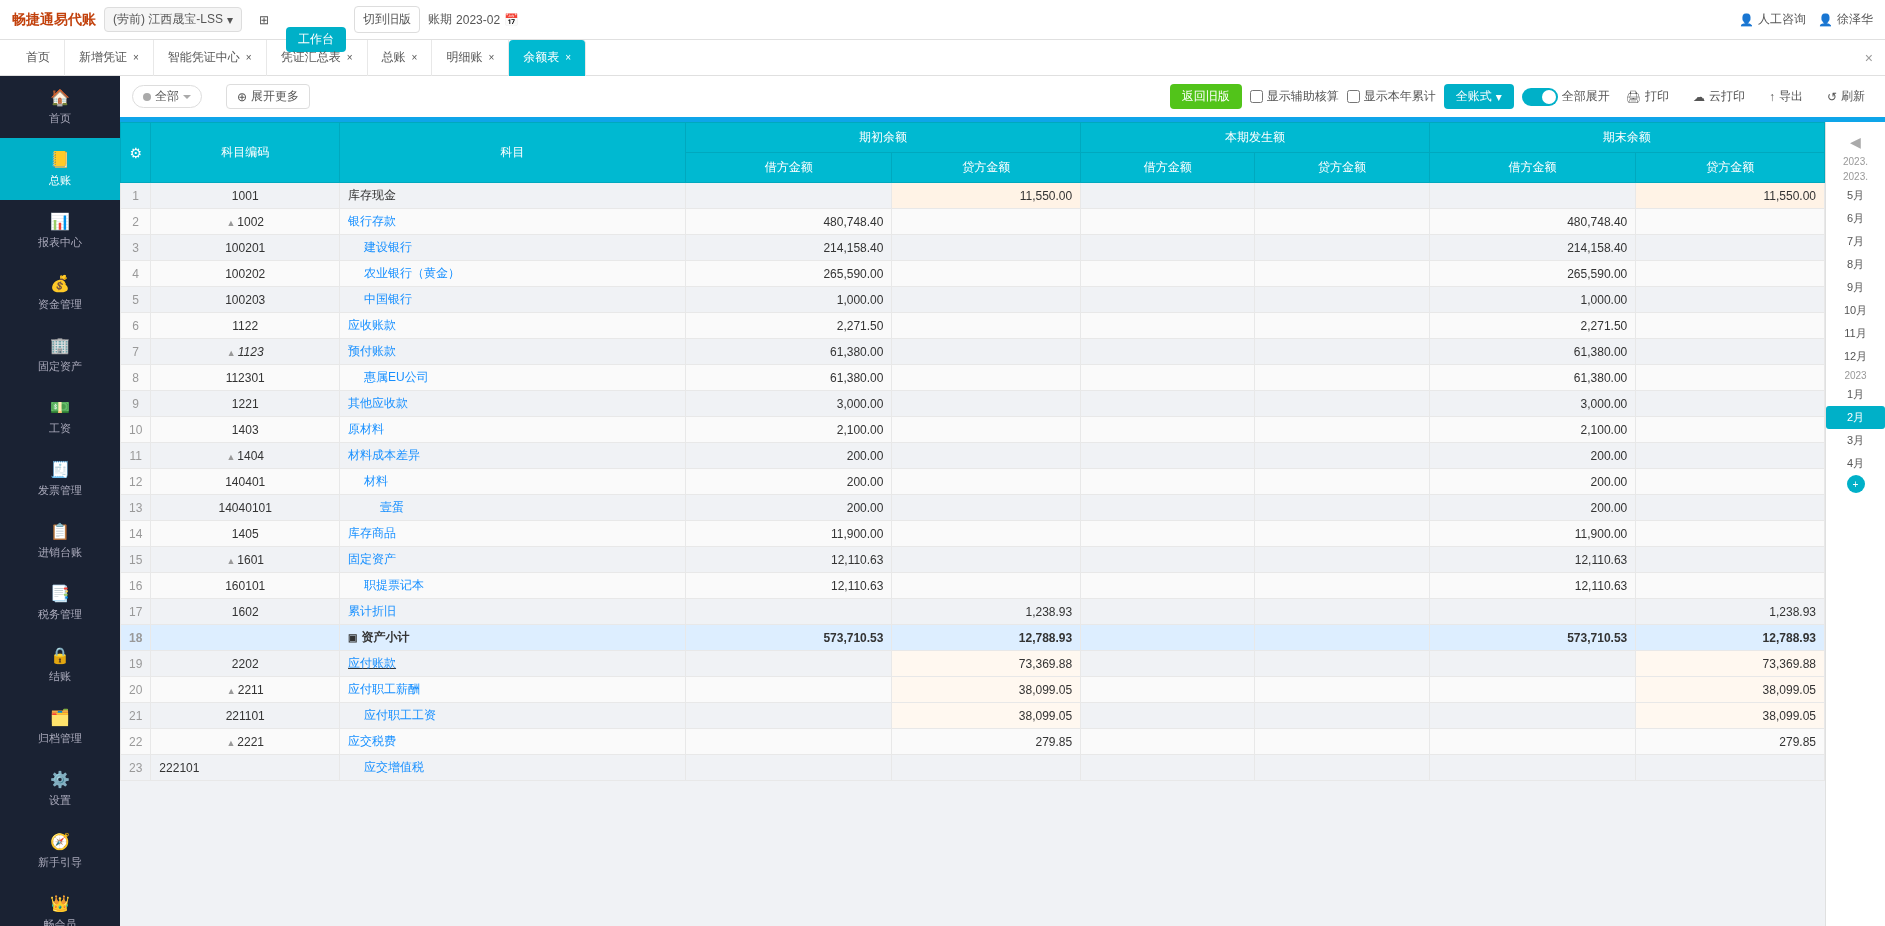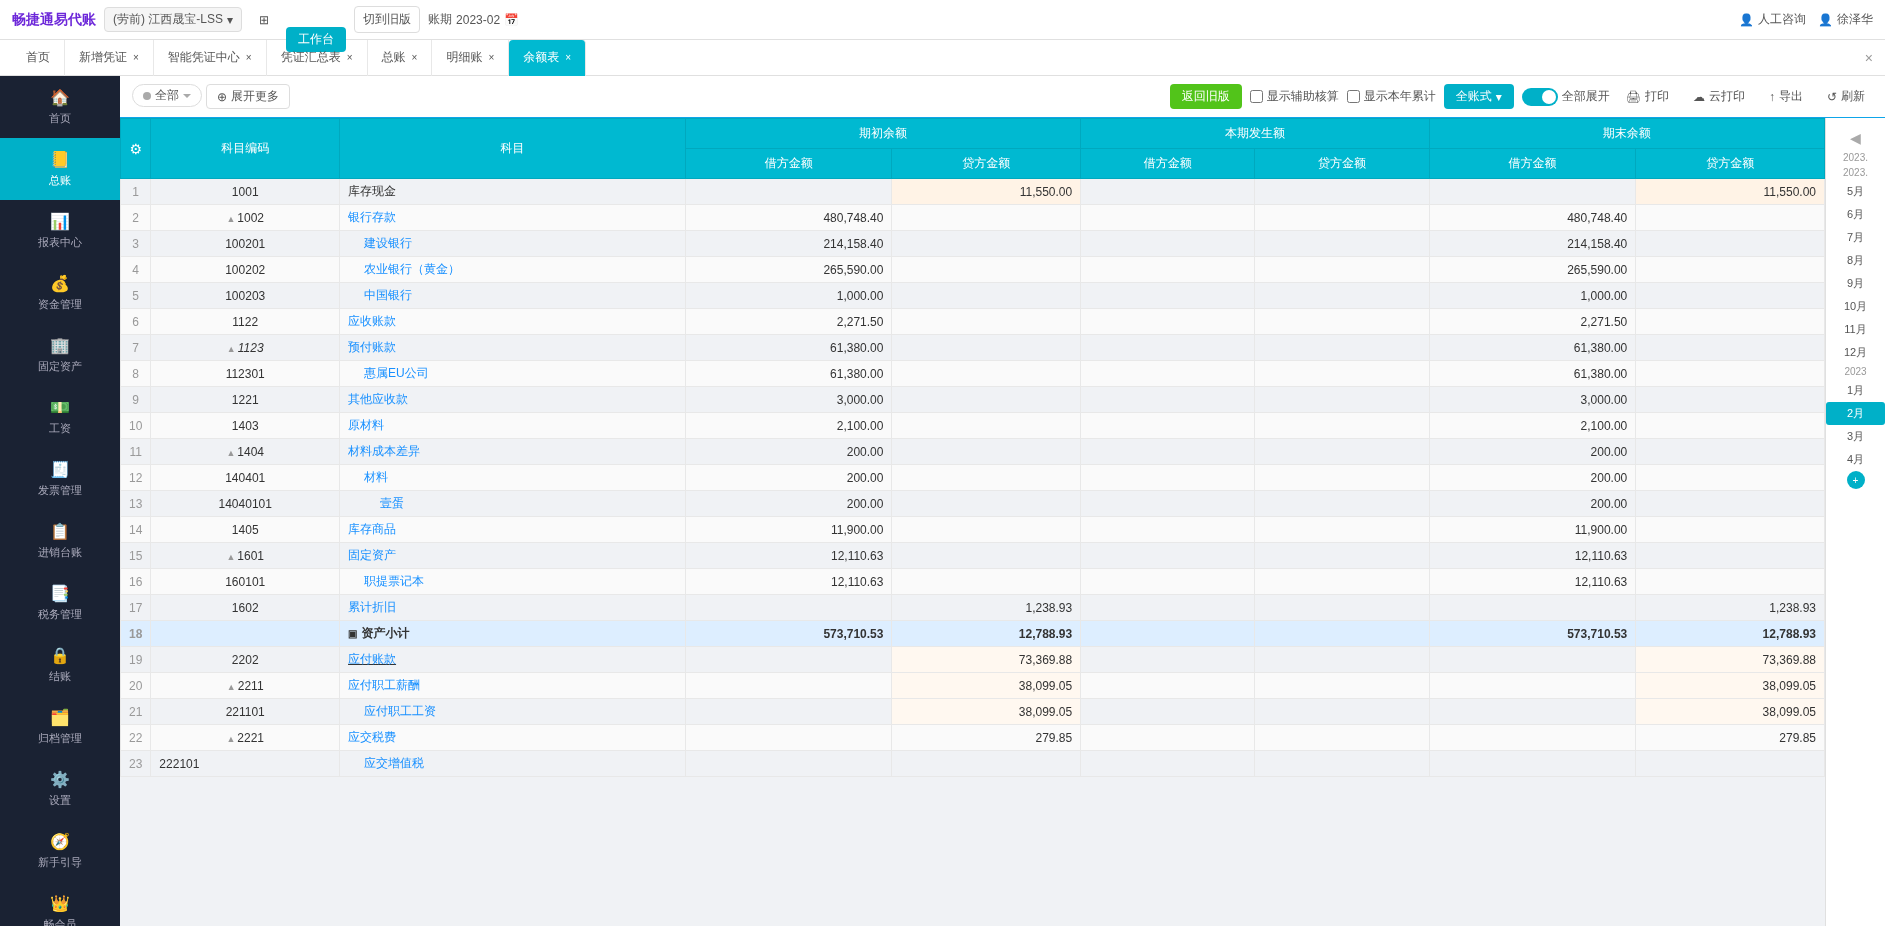--- a/index.html
+++ b/index.html
@@ -1,20 +1,20 @@
 <!DOCTYPE html>
 <html><head>
   <meta charset="utf-8">
   <style>
     * { box-sizing: border-box; margin: 0; padding: 0; }
     body { font-family: 'Microsoft YaHei', Arial, sans-serif; font-size: 12px; background: #f0f2f5; color: #333; overflow: hidden; }
 
     
     .top-bar { height: 40px; background: #fff; display: flex; align-items: center; padding: 0 12px; gap: 8px; border-bottom: 1px solid #e0e0e0; }
-    .app-logo { color: #6d28d9; font-weight: bold; font-size: 14px; white-space: nowrap; }
+    .app-logo { color: #c2410c; font-weight: bold; font-size: 14px; white-space: nowrap; }
     .company-selector { display: flex; align-items: center; gap: 4px; background: #f5f5f5; border: 1px solid #ddd; border-radius: 4px; padding: 3px 8px; cursor: pointer; font-size: 12px; color: #555; }
     .icon-btn { display: flex; align-items: center; justify-content: center; width: 28px; height: 28px; border-radius: 4px; cursor: pointer; color: #555; }
     .workbench-btn { background: #00b0c8; color: #fff; border: none; border-radius: 4px; padding: 4px 12px; cursor: pointer; font-size: 12px; margin-top: 40px; }
     .switch-btn { background: #fff; border: 1px solid #ddd; border-radius: 4px; padding: 4px 8px; cursor: pointer; font-size: 12px; color: #555; }
     .period-label { font-size: 12px; color: #555; display: flex; align-items: center; gap: 4px; }
     .top-right { margin-left: auto; display: flex; align-items: center; gap: 12px; color: #555; font-size: 12px; }
     .user-info { display: flex; align-items: center; gap: 4px; }
 
     
     .tab-bar { height: 36px; background: #fff; display: flex; align-items: center; padding: 0 12px; border-bottom: 1px solid #e0e0e0; gap: 0; }
@@ -30,21 +30,21 @@
     .sidebar { width: 120px; background: #1a2233; color: #fff; display: flex; flex-direction: column; flex-shrink: 0; }
     .sidebar-item { display: flex; flex-direction: column; align-items: center; justify-content: center; padding: 12px 0; cursor: pointer; font-size: 11px; color: #aab; gap: 4px; }
     .sidebar-item.active { background: #00b0c8; color: #fff; }
     .sidebar-item .s-icon { font-size: 16px; }
     .sidebar-bottom { margin-top: auto; }
 
     
     .content-area { flex: 1; display: flex; flex-direction: column; background: #f0f2f5; overflow: hidden; }
 
     
-    .toolbar { background: #fff; padding: 8px 12px; display: flex; align-items: flex-start; gap: 4px; border-bottom: 1px solid #0ea5e9; }
+    .toolbar { background: #fff; padding: 8px 12px; display: flex; align-items: center; gap: 24px; border-bottom: 5px solid #0ea5e9; }
     .all-filter { display: flex; align-items: center; gap: 4px; border: 1px solid #ddd; border-radius: 16px; padding: 2px 10px; cursor: pointer; font-size: 12px; color: #555; background: #fff; }
     .all-filter .dot { width: 8px; height: 8px; background: #aaa; border-radius: 50%; }
     .expand-btn { display: flex; align-items: center; gap: 4px; border: 1px solid #ddd; border-radius: 4px; padding: 3px 10px; cursor: pointer; font-size: 12px; color: #555; background: #fff; }
     .toolbar-right { margin-left: auto; display: flex; align-items: center; gap: 8px; }
     .return-btn { background: #52c41a; color: #fff; border: none; border-radius: 4px; padding: 4px 12px; cursor: pointer; font-size: 12px; }
     .checkbox-label { display: flex; align-items: center; gap: 4px; font-size: 12px; color: #555; cursor: pointer; }
     .full-format-btn { background: #00b0c8; color: #fff; border: none; border-radius: 4px; padding: 4px 12px; cursor: pointer; font-size: 12px; display: flex; align-items: center; gap: 4px; }
     .toggle-switch { display: flex; align-items: center; gap: 4px; font-size: 12px; color: #555; }
     .toggle { width: 36px; height: 18px; background: #00b0c8; border-radius: 9px; position: relative; cursor: pointer; }
     .toggle::after { content: ''; position: absolute; width: 14px; height: 14px; background: #fff; border-radius: 50%; top: 2px; right: 2px; }

